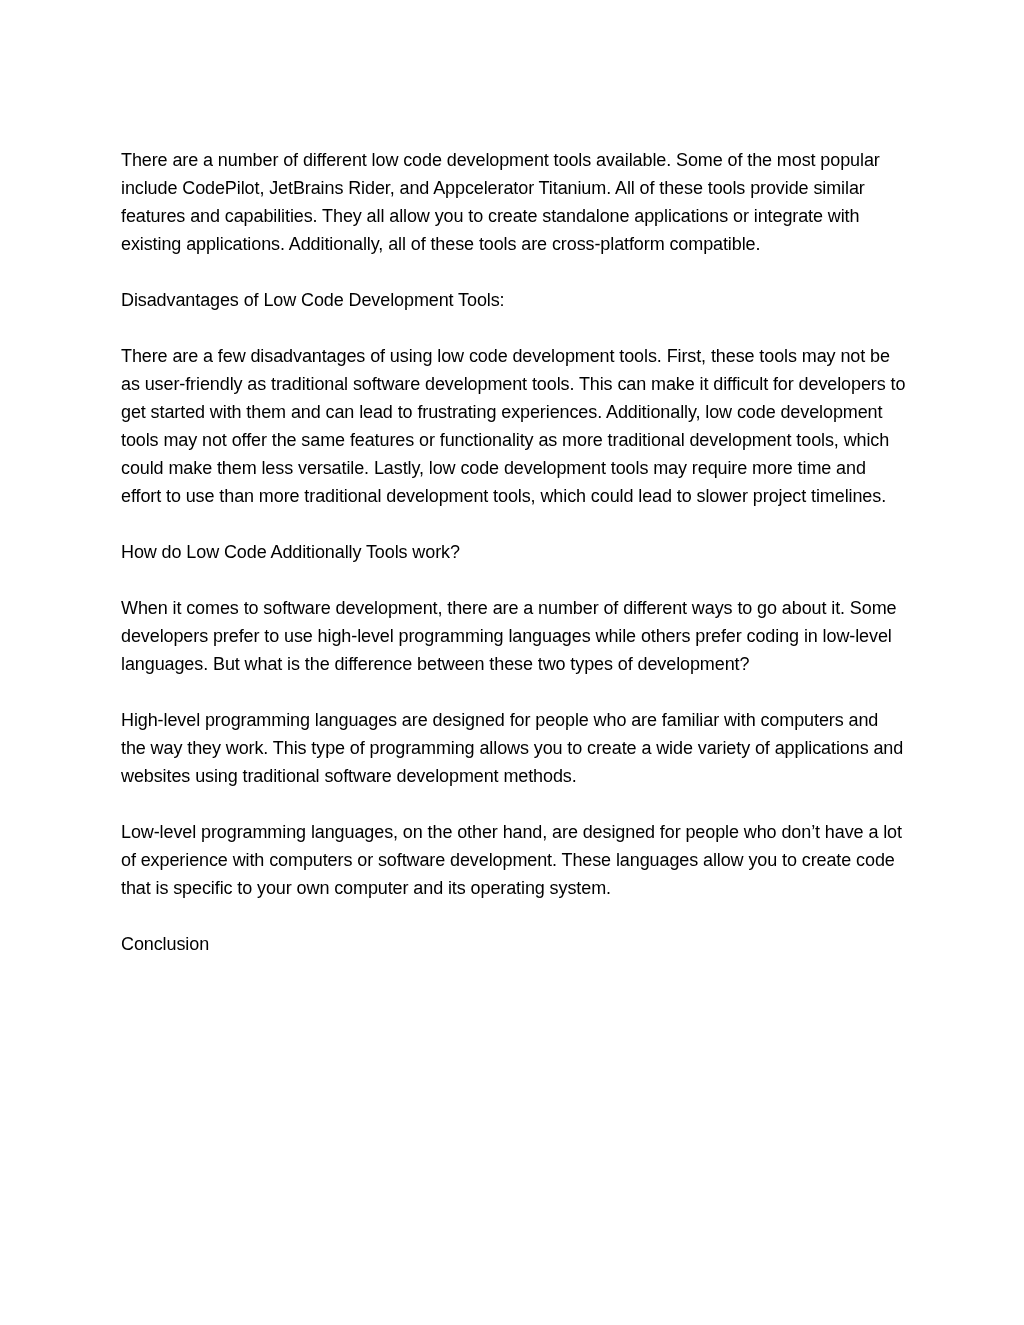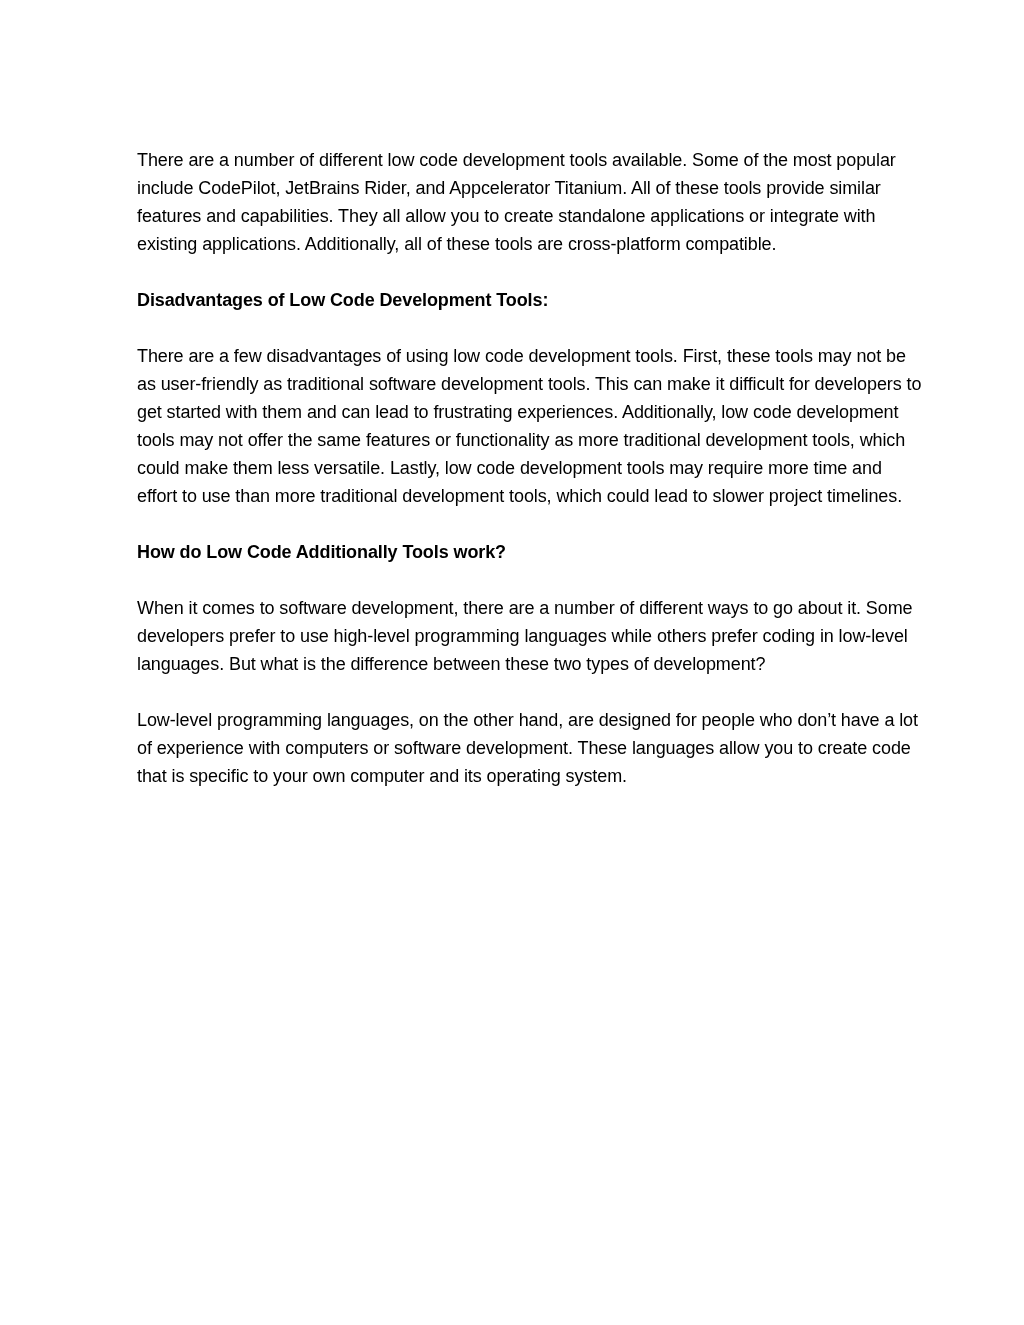--- a/index.html
+++ b/index.html
@@ -14,38 +14,39 @@
     background: #ffffff;
     overflow: hidden;
     font-family: "Liberation Sans", sans-serif;
     color: #000000;
   }
   .content {
     position: absolute;
     left: 121px;
     top: 146px;
     width: 786px;
-    margin-left: 16px;
   }
   .content p {
     margin: 0 0 28px 0;
     font-size: 18px;
     line-height: 28px;
     letter-spacing: -0.1px;
     text-align: left;
   }
   .content p.heading {
-    font-weight: bold;
+    font-weight: normal;
   }
 </style>
 </head>
 <body>
 
 <div class="page">
   <div class="content" id="doc-content">
       <p class="paragraph">There are a number of different low code development tools available. Some of the most popular include CodePilot, JetBrains Rider, and Appcelerator Titanium. All of these tools provide similar features and capabilities. They all allow you to create standalone applications or integrate with existing applications. Additionally, all of these tools are cross-platform compatible.</p>
       <p class="heading">Disadvantages of Low Code Development Tools:</p>
       <p class="paragraph">There are a few disadvantages of using low code development tools. First, these tools may not be as user-friendly as traditional software development tools. This can make it difficult for developers to get started with them and can lead to frustrating experiences. Additionally, low code development tools may not offer the same features or functionality as more traditional development tools, which could make them less versatile. Lastly, low code development tools may require more time and effort to use than more traditional development tools, which could lead to slower project timelines.</p>
       <p class="heading">How do Low Code Additionally Tools work?</p>
       <p class="paragraph">When it comes to software development, there are a number of different ways to go about it. Some developers prefer to use high-level programming languages while others prefer coding in low-level languages. But what is the difference between these two types of development?</p>
+      <p class="paragraph">High-level programming languages are designed for people who are familiar with computers and the way they work. This type of programming allows you to create a wide variety of applications and websites using traditional software development methods.</p>
       <p class="paragraph">Low-level programming languages, on the other hand, are designed for people who don’t have a lot of experience with computers or software development. These languages allow you to create code that is specific to your own computer and its operating system.</p>
+      <p class="heading">Conclusion</p>
     </div>
 </div>
 
 </body></html>

